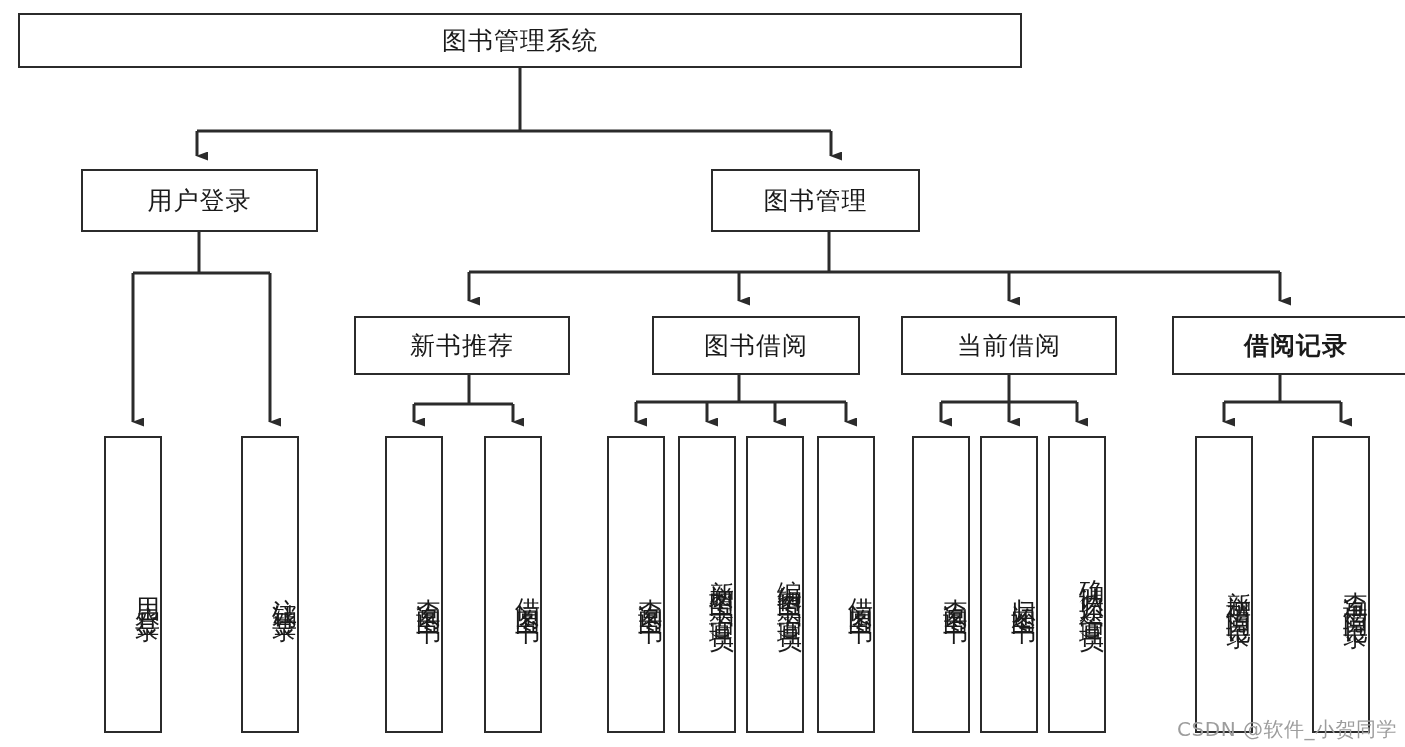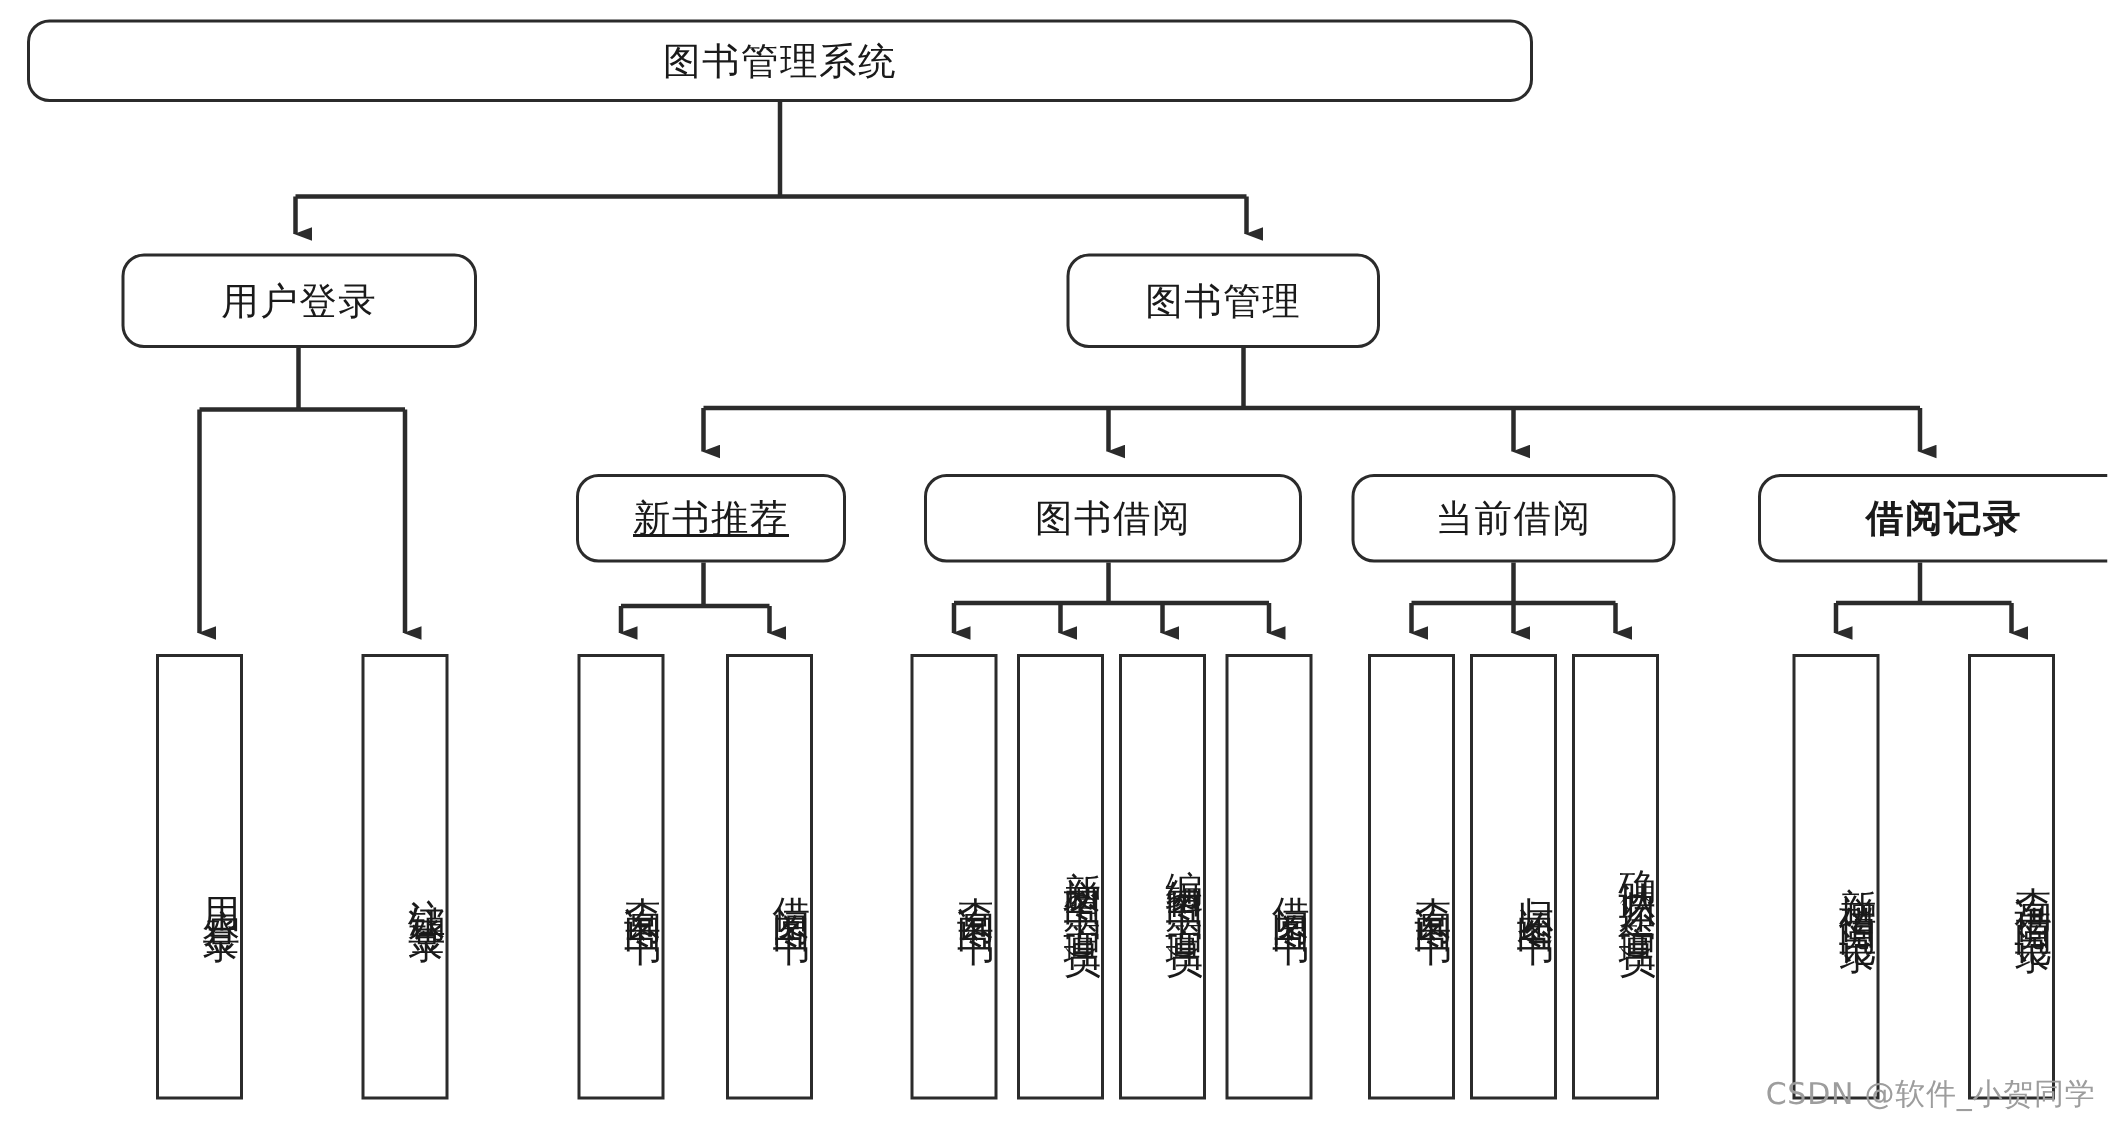--- a/index.html
+++ b/index.html
@@ -30,21 +30,20 @@
     background: #ffffff;
     display: flex;
     align-items: center;
     justify-content: center;
     color: #1a1a1a;
   }
   .node.horiz {
     font-size: 25px;
     letter-spacing: 1px;
     line-height: 1.2;
-    border-radius: 15px;
   }
   .node.vert {
     writing-mode: vertical-rl;
     text-orientation: upright;
     font-size: 25px;
     letter-spacing: 7px;
     padding-top: 14px;
     align-items: flex-start;
     justify-content: center;
     line-height: 1.05;
@@ -125,24 +124,24 @@
     <span>图书管理系统</span>
   </div>
 
   <div class="node horiz" style="left:81px; top:169px; width:237px; height:63px;">
     <span>用户登录</span>
   </div>
   <div class="node horiz" style="left:711px; top:169px; width:209px; height:63px;">
     <span>图书管理</span>
   </div>
 
-  <div class="node horiz" style="left:384px; top:316px; width:180px; height:59px;text-decoration:underline;">
+  <div class="node horiz" style="left:354px; top:316px; width:216px; height:59px;">
     <span>新书推荐</span>
   </div>
-  <div class="node horiz" style="left:616px; top:316px; width:252px; height:59px;">
+  <div class="node horiz" style="left:652px; top:316px; width:208px; height:59px;">
     <span>图书借阅</span>
   </div>
   <div class="node horiz" style="left:901px; top:316px; width:216px; height:59px;">
     <span>当前借阅</span>
   </div>
   <div class="node horiz" style="left:1172px; top:316px; width:248px; height:59px;font-weight:bold;">
     <span>借阅记录</span>
   </div>
 
   <div class="node vert" style="left:104px; top:436px; width:58px; height:297px;">

